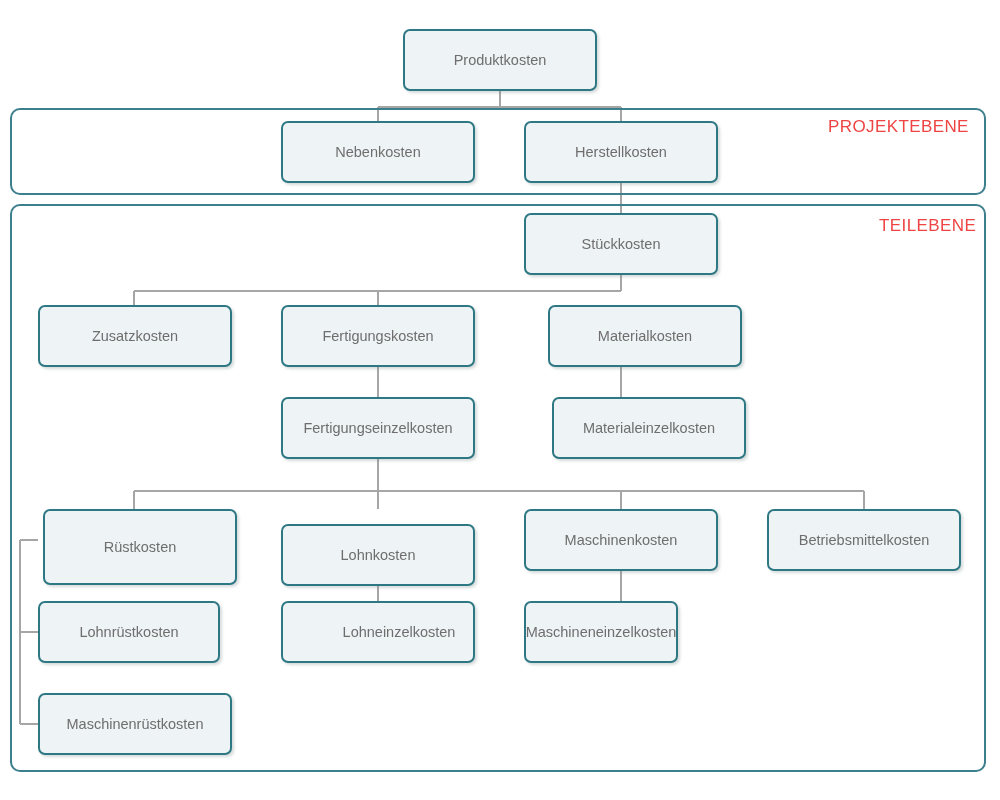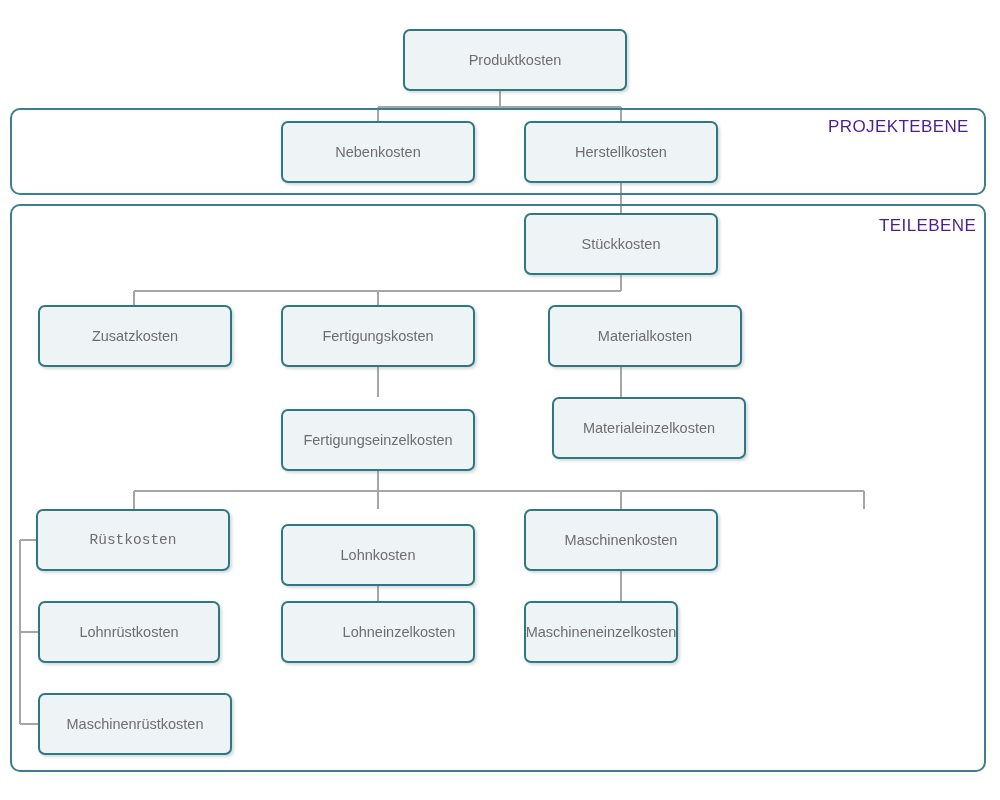--- a/index.html
+++ b/index.html
@@ -33,21 +33,21 @@
     border: 2.5px solid #3d7f8c;
     border-radius: 10px;
     background: transparent;
     box-sizing: border-box;
   }
   .level-label {
     position: absolute;
     z-index: 3;
     font-size: 17px;
     letter-spacing: 0.4px;
-    color: #4c1d95;
+    color: #ef4444;
     white-space: nowrap;
   }
   
   .node {
     position: absolute;
     z-index: 4;
     box-sizing: border-box;
     border: 2.5px solid #2e7883;
     border-radius: 7px;
     background: #eef3f5;
@@ -125,55 +125,58 @@
       </g>
     </g>
   </svg>
 
   <div class="level-container" style="left:10px; top:108px; width:976px; height:87px;"></div>
   <div class="level-label" style="left:828px; top:117px;">PROJEKTEBENE</div>
 
   <div class="level-container" style="left:10px; top:204px; width:976px; height:568px;"></div>
   <div class="level-label" style="left:879px; top:216px;">TEILEBENE</div>
 
-  <div class="node" style="left:403px; top:29px; width:224px; height:62px;">
+  <div class="node" style="left:403px; top:29px; width:194px; height:62px;">
     <span class="node-label">Produktkosten</span>
   </div>
   <div class="node" style="left:281px; top:121px; width:194px; height:62px;">
     <span class="node-label">Nebenkosten</span>
   </div>
   <div class="node" style="left:524px; top:121px; width:194px; height:62px;">
     <span class="node-label">Herstellkosten</span>
   </div>
   <div class="node" style="left:524px; top:213px; width:194px; height:62px;">
     <span class="node-label">Stückkosten</span>
   </div>
   <div class="node" style="left:38px; top:305px; width:194px; height:62px;">
     <span class="node-label">Zusatzkosten</span>
   </div>
   <div class="node" style="left:281px; top:305px; width:194px; height:62px;">
     <span class="node-label">Fertigungskosten</span>
   </div>
   <div class="node" style="left:524px; top:305px; width:194px; height:62px;margin-left:24px;">
     <span class="node-label">Materialkosten</span>
   </div>
-  <div class="node" style="left:281px; top:397px; width:194px; height:62px;margin-top:12px;">
+  <div class="node" style="left:281px; top:397px; width:194px; height:62px;">
     <span class="node-label">Fertigungseinzelkosten</span>
   </div>
   <div class="node" style="left:524px; top:397px; width:194px; height:62px;margin-left:28px;">
     <span class="node-label">Materialeinzelkosten</span>
   </div>
-  <div class="node" style="left:36px; top:509px; width:194px; height:62px;font-family:Liberation Mono, monospace;">
+  <div class="node" style="left:43px; top:509px; width:194px; height:76px;">
     <span class="node-label">Rüstkosten</span>
   </div>
   <div class="node" style="left:281px; top:509px; width:194px; height:62px;margin-top:15px;">
     <span class="node-label">Lohnkosten</span>
   </div>
   <div class="node" style="left:524px; top:509px; width:194px; height:62px;">
     <span class="node-label">Maschinenkosten</span>
+  </div>
+  <div class="node" style="left:767px; top:509px; width:194px; height:62px;">
+    <span class="node-label">Betriebsmittelkosten</span>
   </div>
   <div class="node" style="left:38px; top:601px; width:182px; height:62px;">
     <span class="node-label">Lohnrüstkosten</span>
   </div>
   <div class="node" style="left:281px; top:601px; width:194px; height:62px;padding-left:48px;">
     <span class="node-label">Lohneinzelkosten</span>
   </div>
   <div class="node" style="left:524px; top:601px; width:154px; height:62px;">
     <span class="node-label">Maschineneinzelkosten</span>
   </div>

